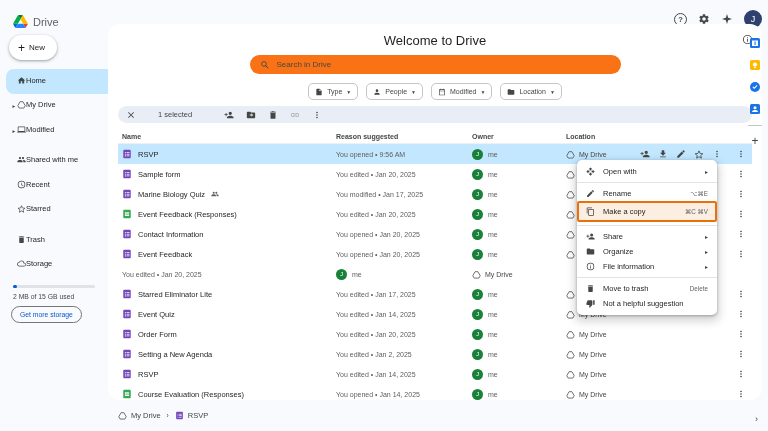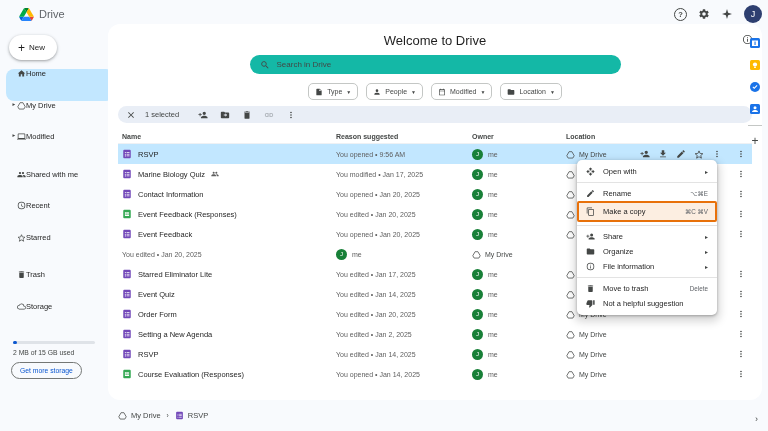--- a/index.html
+++ b/index.html
@@ -1,56 +1,56 @@
 <!DOCTYPE html>
 <html><head>
 <meta charset="utf-8">
 <style>
   html,body{margin:0;padding:0}
   .root{position:relative;width:768px;height:431px;background:#f8fafd;overflow:hidden;
         font-family:"Liberation Sans","DejaVu Sans",sans-serif;color:#1f1f1f}
   svg{display:block}
 
   
-  .app-header{position:absolute;top:0;left:0;right:0;height:28px;display:flex;align-items:center;justify-content:space-between;padding:0 6px 0 19px}
+  .app-header{position:absolute;top:0;left:0;right:0;height:28px;display:flex;align-items:flex-end;justify-content:space-between;padding:0 6px 0 13px}
   .logo-wrap{display:flex;align-items:center;gap:5px;cursor:pointer}
   .logo{width:15px;height:13px}
   .app-name{font-size:11px;color:#5f6368}
   .header-right{display:flex;align-items:center;gap:11px}
   .help-badge{width:11px;height:11px;border:1px solid #444746;border-radius:50%;font-size:7.5px;line-height:11px;text-align:center;color:#444746;font-weight:bold}
   .hicon{width:12px;height:12px;color:#444746;fill:currentColor}
   .avatar{width:18px;height:18px;border-radius:50%;background:#2e3f70;color:#fff;font-size:9px;display:flex;align-items:center;justify-content:center}
 
   
   .sidebar{position:absolute;top:28px;left:0;width:108px;bottom:0;padding:3px 4px 0 6px;font-size:7.5px}
   .new-btn{display:flex;align-items:center;gap:4px;height:25px;width:48px;background:#fff;border:none;border-radius:13px;
            box-shadow:0 1px 2px rgba(60,64,67,.3),0 1px 3px 1px rgba(60,64,67,.15);
            font-size:8px;color:#1f1f1f;padding:0 0 0 9px;margin:4px 0 9px 3px;font-family:inherit;cursor:pointer}
   .new-plus{font-size:12px;line-height:10px}
-  .nav-item{display:flex;align-items:flex-start;height:15.5px;border-radius:8px;padding:0 6px 16px 5px;color:#1f1f1f;cursor:pointer}
+  .nav-item{display:flex;align-items:flex-end;height:15.5px;border-radius:8px;padding:0 6px 9px 5px;color:#1f1f1f;cursor:pointer}
   .nav-item.selected{background:#c2e7ff}
   .nav-item .caret{width:6px;font-size:5.5px;color:#444746;text-align:center;flex:none}
   .nicon{width:9px;height:9px;color:#444746;fill:currentColor;flex:none}
   .gap-after{margin-bottom:6px}
   .storage-bar{width:82px;height:3px;border-radius:2px;background:#dfe3e8;margin:8px 0 0 7px;position:relative}
   .storage-bar .fill{position:absolute;left:0;top:0;width:4px;height:3px;border-radius:2px;background:#0b57d0}
   .storage-text{font-size:6.8px;color:#444746;margin:5px 0 0 7px}
   .storage-btn{margin:6px 0 0 5px;height:17px;padding:0 8px;border:1px solid #747775;border-radius:9px;background:transparent;color:#0b57d0;font-size:6.8px;font-family:inherit;cursor:pointer}
 
   
   .main{position:absolute;left:108px;top:24px;width:634px;height:376px;background:#fff;border-radius:12px;padding:0 10px;overflow:hidden}
   .welcome{margin-top:9px;text-align:center;font-size:13px;color:#1f1f1f;height:15px}
   .main-info{position:absolute;top:10px;right:9px;width:11px;height:11px;color:#444746;fill:currentColor;cursor:pointer}
-  .searchbar{margin:7px auto 0;width:356px;height:19px;background:#14b8a6;border-radius:10px;display:flex;align-items:center;gap:7px;padding:0 5px 0 10px;font-size:8px;color:#444746;cursor:text}
+  .searchbar{margin:7px auto 0;width:356px;height:19px;background:#f97316;border-radius:10px;display:flex;align-items:center;gap:7px;padding:0 5px 0 10px;font-size:8px;color:#444746;cursor:text}
   .sicon{width:10px;height:10px;color:#444746;fill:currentColor}
   .chips{display:flex;justify-content:center;gap:8px;margin-top:9px;height:15px}
   .chip{display:flex;align-items:center;gap:4px;height:15px;border:1px solid #c4c7c5;border-radius:5px;padding:0 6px;font-size:7px;color:#444746;background:#fff;cursor:pointer}
   .cicon{width:8px;height:8px;color:#444746;fill:currentColor}
   .chip .dd{font-size:5px;color:#444746}
-  .sel-toolbar{margin-top:8px;height:17px;background:#e9eef6;border-radius:9px;display:flex;align-items:center;gap:9px;padding:0 8px;font-size:7.5px;color:#444746}
+  .sel-toolbar{margin-top:8px;height:17px;background:#e9eef6;border-radius:9px;display:flex;align-items:center;gap:22px;padding:0 8px;font-size:7.5px;color:#444746}
   .sel-toolbar .count{margin-right:10px}
   .ticon{width:10px;height:10px;color:#444746;fill:currentColor;cursor:pointer}
   .ticon.disabled{color:#a5aab0}
   .thead{display:grid;grid-template-columns:214px 136px 94px 110px 1fr;margin-top:6px;height:14px;align-items:center;font-size:7px;font-weight:bold;color:#444746;padding:0 4px;border-bottom:1px solid #eef1f4}
   .row{position:relative;display:grid;grid-template-columns:214px 136px 94px 110px 1fr;height:20px;align-items:center;padding:0 4px;cursor:pointer}
   .row.sel{background:#c2e7ff}
   .cell-name{display:flex;align-items:center;gap:6px;font-size:7.5px;color:#1f1f1f;overflow:hidden;white-space:nowrap}
   .ficon{width:10px;height:10px;flex:none}
   .shared-ic{width:8px;height:8px;color:#5e5e5e;fill:currentColor;flex:none}
   .cell-reason{font-size:7px;color:#5e5e5e;white-space:nowrap}
@@ -418,20 +418,44 @@
             <svg class="ric">
               <use href="#i-more-vert"></use>
             </svg>
           </div>
         </div>
         <div class="row">
           <div class="cell-name">
             <svg class="ficon">
               <use href="#i-form"></use>
             </svg>
+            <span>Sample form</span>
+          </div>
+          <div class="cell-reason">You edited • Jan 20, 2025</div>
+          <div class="cell-owner">
+            <span class="oavatar">J</span>
+            <span>me</span>
+          </div>
+          <div class="cell-loc">
+            <svg class="licon">
+              <use href="#i-drive-outline"></use>
+            </svg>
+            <span>My Drive</span>
+          </div>
+          <div class="cell-more">
+            <svg class="micon">
+              <use href="#i-more-vert"></use>
+            </svg>
+          </div>
+        </div>
+        <div class="row">
+          <div class="cell-name">
+            <svg class="ficon">
+              <use href="#i-form"></use>
+            </svg>
             <span>Marine Biology Quiz</span>
             <svg class="shared-ic">
               <use href="#i-people"></use>
             </svg>
           </div>
           <div class="cell-reason">You modified • Jan 17, 2025</div>
           <div class="cell-owner">
             <span class="oavatar">J</span>
             <span>me</span>
           </div>
@@ -443,49 +467,49 @@
           </div>
           <div class="cell-more">
             <svg class="micon">
               <use href="#i-more-vert"></use>
             </svg>
           </div>
         </div>
         <div class="row">
           <div class="cell-name">
             <svg class="ficon">
+              <use href="#i-sheet"></use>
+            </svg>
+            <span>Event Feedback (Responses)</span>
+          </div>
+          <div class="cell-reason">You edited • Jan 20, 2025</div>
+          <div class="cell-owner">
+            <span class="oavatar">J</span>
+            <span>me</span>
+          </div>
+          <div class="cell-loc">
+            <svg class="licon">
+              <use href="#i-drive-outline"></use>
+            </svg>
+            <span>My Drive</span>
+          </div>
+          <div class="cell-more">
+            <svg class="micon">
+              <use href="#i-more-vert"></use>
+            </svg>
+          </div>
+        </div>
+        <div class="row">
+          <div class="cell-name">
+            <svg class="ficon">
               <use href="#i-form"></use>
             </svg>
             <span>Contact Information</span>
           </div>
           <div class="cell-reason">You opened • Jan 20, 2025</div>
-          <div class="cell-owner">
-            <span class="oavatar">J</span>
-            <span>me</span>
-          </div>
-          <div class="cell-loc">
-            <svg class="licon">
-              <use href="#i-drive-outline"></use>
-            </svg>
-            <span>My Drive</span>
-          </div>
-          <div class="cell-more">
-            <svg class="micon">
-              <use href="#i-more-vert"></use>
-            </svg>
-          </div>
-        </div>
-        <div class="row">
-          <div class="cell-name">
-            <svg class="ficon">
-              <use href="#i-sheet"></use>
-            </svg>
-            <span>Event Feedback (Responses)</span>
-          </div>
-          <div class="cell-reason">You edited • Jan 20, 2025</div>
           <div class="cell-owner">
             <span class="oavatar">J</span>
             <span>me</span>
           </div>
           <div class="cell-loc">
             <svg class="licon">
               <use href="#i-drive-outline"></use>
             </svg>
             <span>My Drive</span>
           </div>

